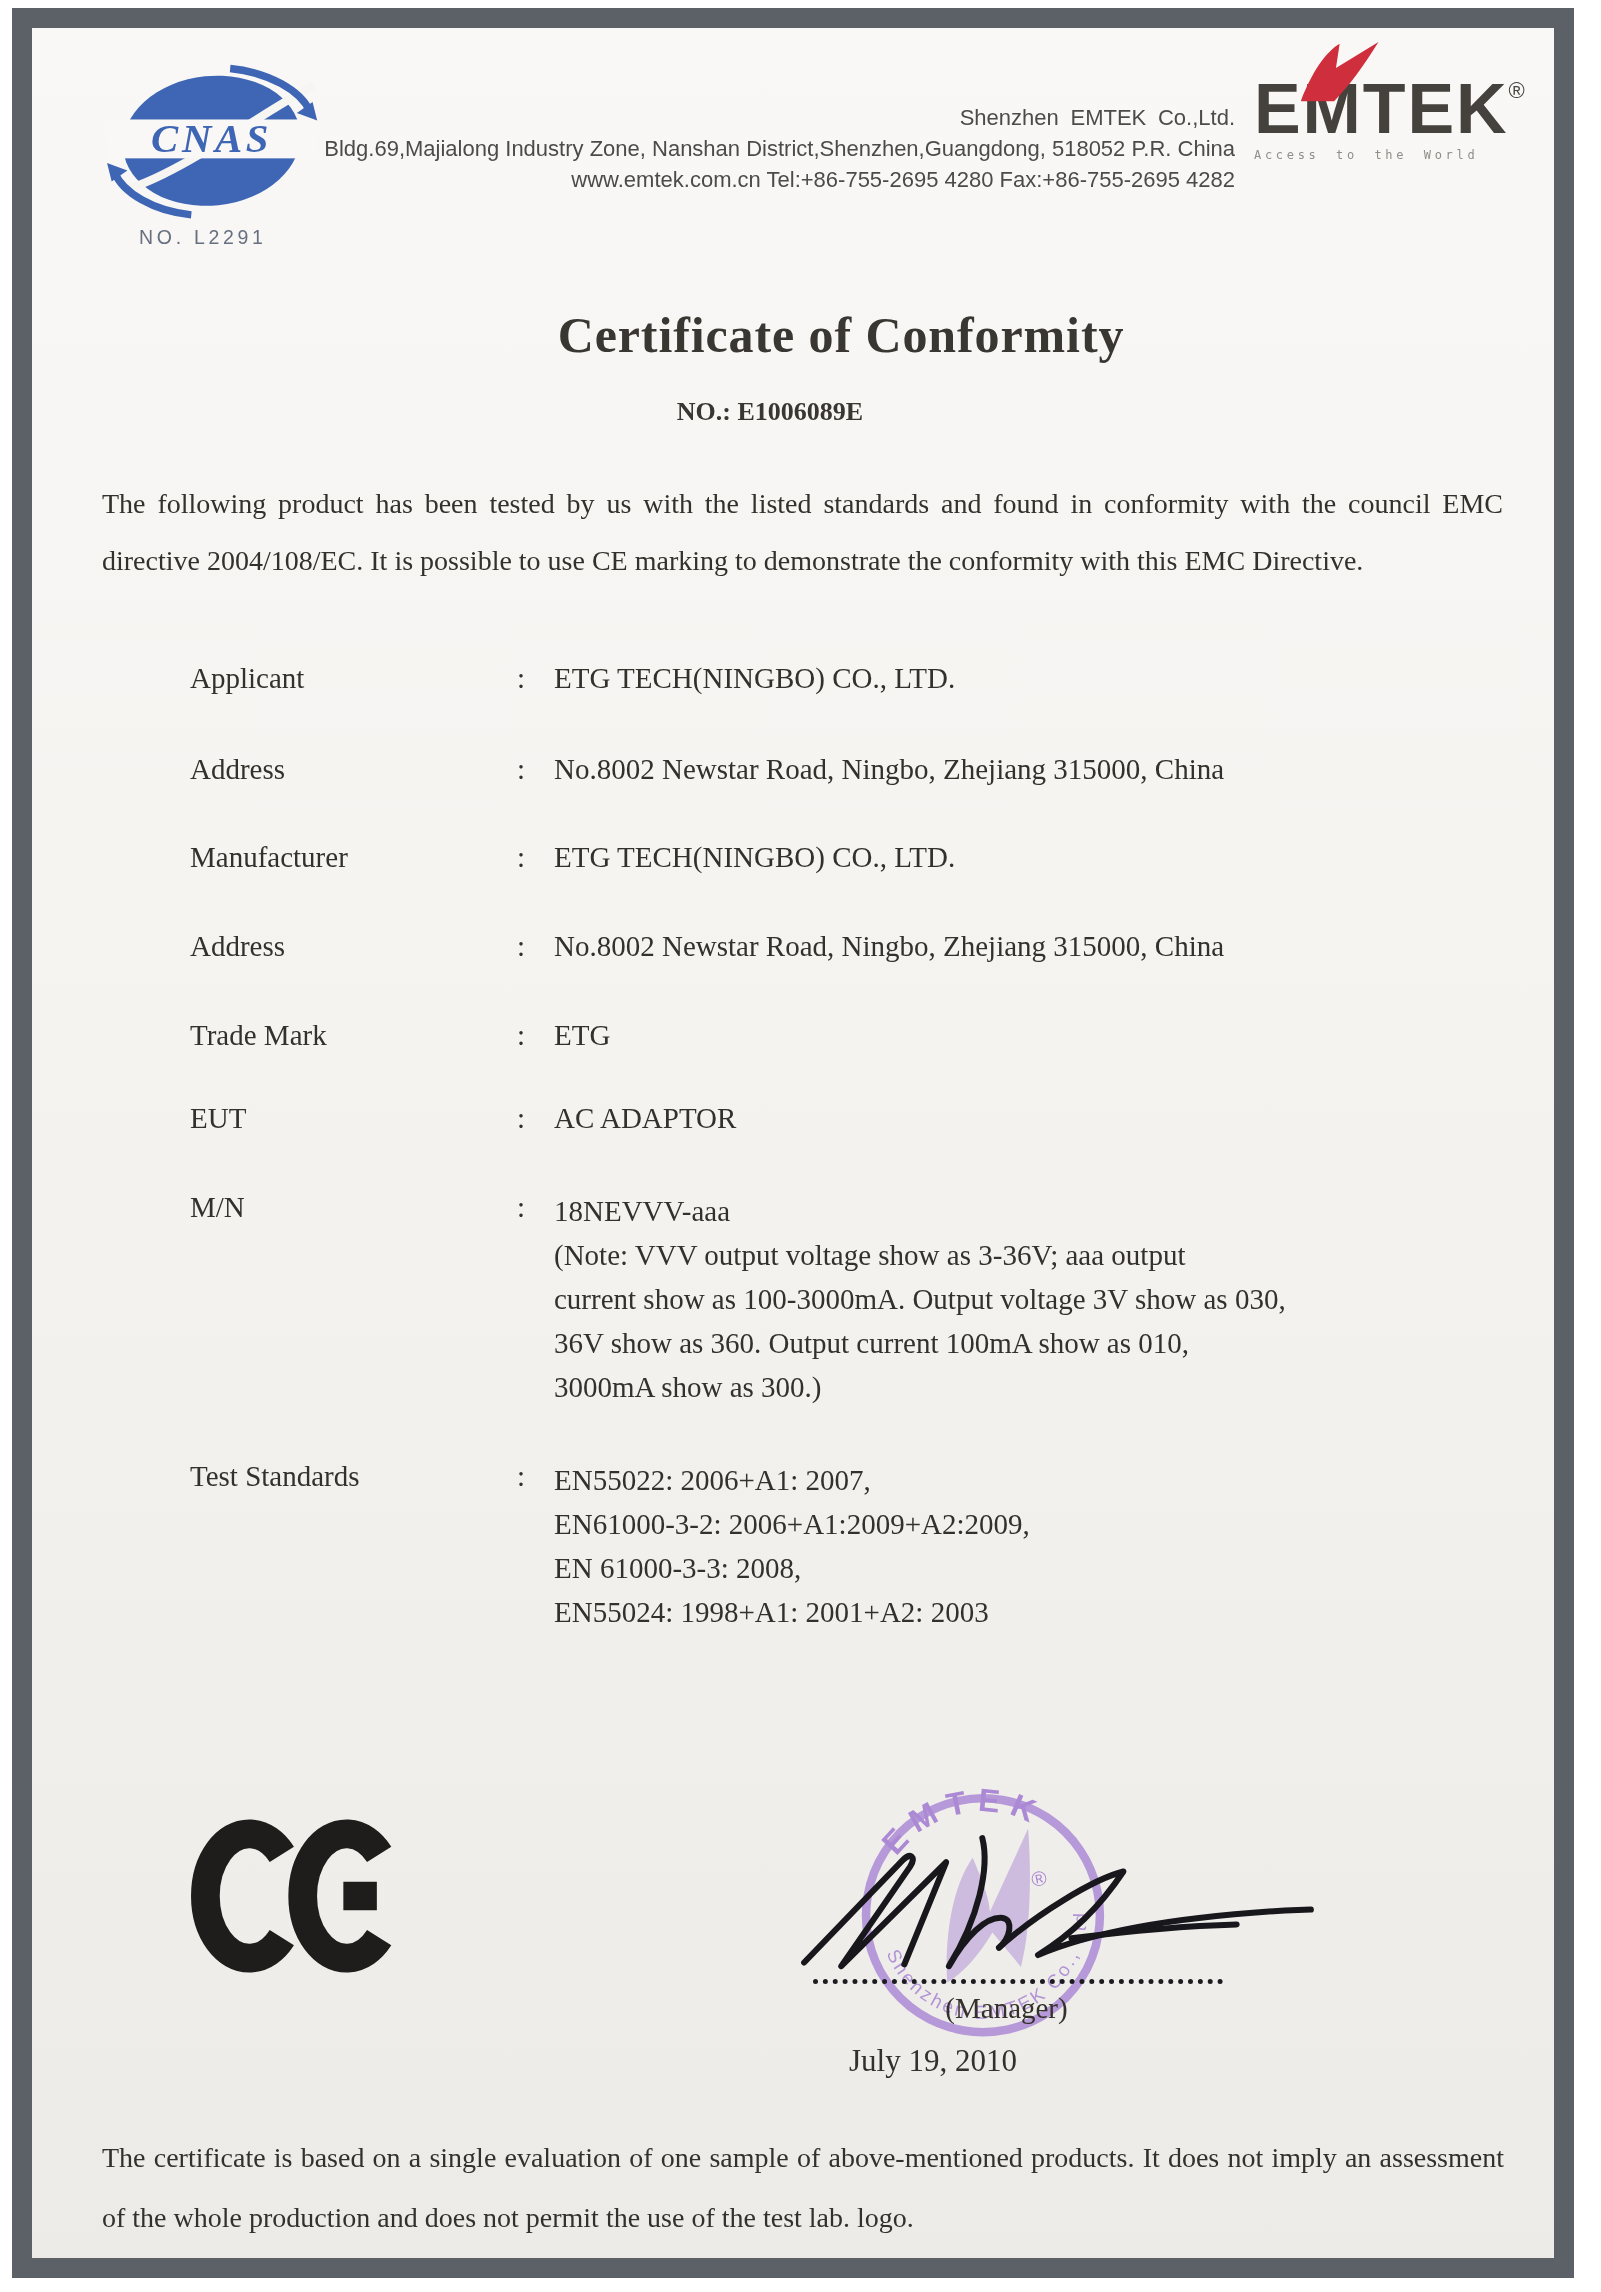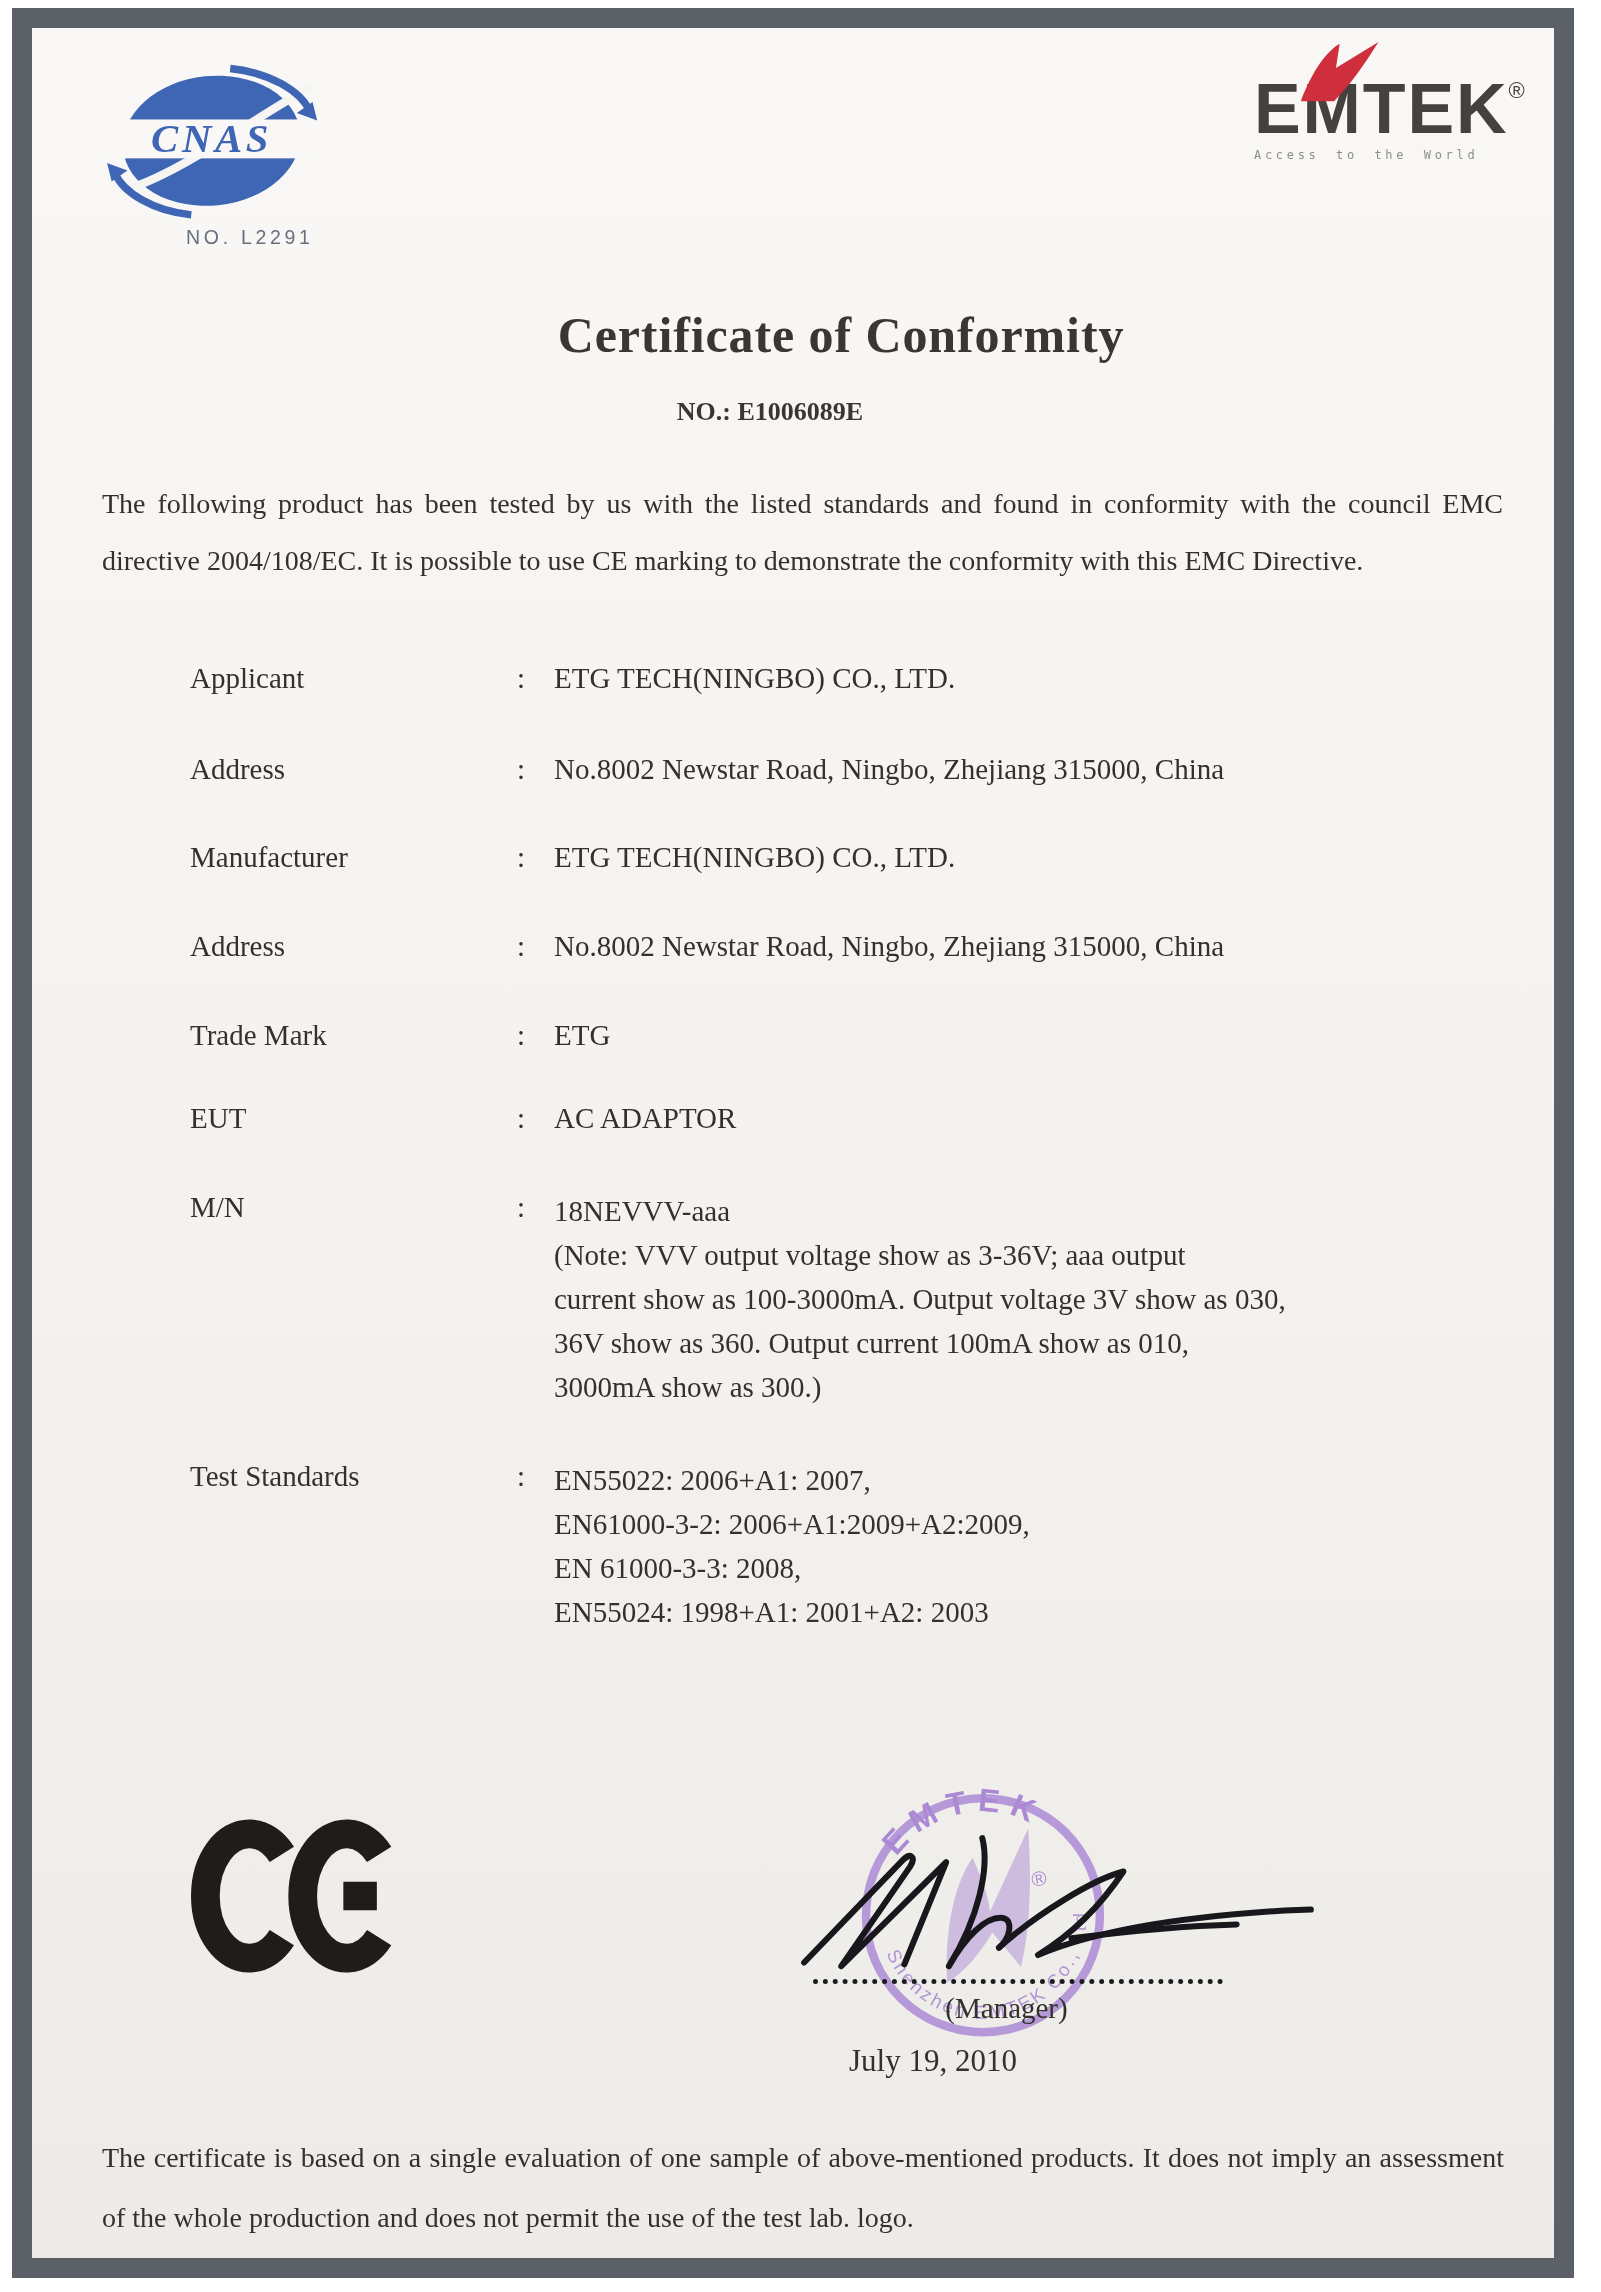--- a/index.html
+++ b/index.html
@@ -4,21 +4,21 @@
 <style>
   html,body{margin:0;padding:0;background:#ffffff;}
   .page{position:relative;width:1602px;height:2292px;background:#ffffff;overflow:hidden;
         font-family:"Liberation Serif","DejaVu Serif",serif;color:#34312c;}
   .frame{position:absolute;left:12px;top:8.3px;width:1522px;height:2230px;
          border:20.4px solid #5c6067;
          background:linear-gradient(180deg,#f9f8f6 0%,#f4f2ef 55%,#edebe7 100%);}
   
   .cnas{position:absolute;left:102px;top:63px;width:223px;height:162px;}
   .cnas-no{position:absolute;left:139px;top:226px;font-family:"Liberation Sans",sans-serif;
-           font-size:19.5px;letter-spacing:3.7px;color:#66707f;margin-left:47px;}
+           font-size:19.5px;letter-spacing:3.7px;color:#66707f;}
   .head-text{position:absolute;left:315px;top:102px;width:920px;text-align:right;
              font-family:"Liberation Sans",sans-serif;font-size:22px;line-height:31px;color:#4b4b4b;}
   .head-text .company{word-spacing:5.6px;}
   .emtek{position:absolute;left:1254px;top:74px;width:306px;}
   .brand-row{position:relative;white-space:nowrap;}
   .brand{font-family:"Liberation Sans",sans-serif;font-weight:bold;font-size:70px;line-height:70px;
          letter-spacing:1.9px;color:#45413d;}
   .reg{font-family:"Liberation Sans",sans-serif;font-size:22px;color:#45413d;vertical-align:35px;}
   .check{position:absolute;left:45px;top:-32px;}
   .tagline{margin-top:3.7px;font-family:"DejaVu Sans Mono",monospace;font-size:12px;
@@ -61,20 +61,25 @@
       <rect x="6" y="61" width="226" height="42" fill="#f9f8f6"></rect>
       <text x="118" y="96" text-anchor="middle" font-family="Liberation Serif,serif" font-style="italic" font-weight="bold" font-size="44" letter-spacing="4" fill="#3e66b5">CNAS</text>
       <path d="M 138 6 C 180 10 214 30 224 52" stroke="#3e66b5" stroke-width="8" fill="none"></path>
       <polygon points="232,62 210,54 227,42" fill="#3e66b5"></polygon>
       <path d="M 96 164 C 55 160 22 140 13 118" stroke="#3e66b5" stroke-width="8" fill="none"></path>
       <polygon points="5,108 27,116 10,128" fill="#3e66b5"></polygon>
     </svg>
   </div>
   <div class="cnas-no">NO. L2291</div>
 
+  <div class="head-text">
+    <div class="company">Shenzhen EMTEK Co.,Ltd.</div>
+    <div>Bldg.69,Majialong Industry Zone, Nanshan District,Shenzhen,Guangdong, 518052 P.R. China</div>
+    <div>www.emtek.com.cn Tel:+86-755-2695 4280 Fax:+86-755-2695 4282</div>
+  </div>
 
   <div class="emtek">
     <div class="brand-row">
       <span class="brand">EMTEK</span><span class="reg">®</span>
       <svg class="check" width="85" height="61" viewBox="0 0 92 66">
         <path d="M2,64 C14,32 30,10 44,2 L40,28 L86,0 C70,26 54,48 38,64 Z" fill="#cf2e3c"></path>
       </svg>
     </div>
     <div class="tagline">Access to the World</div>
   </div>

